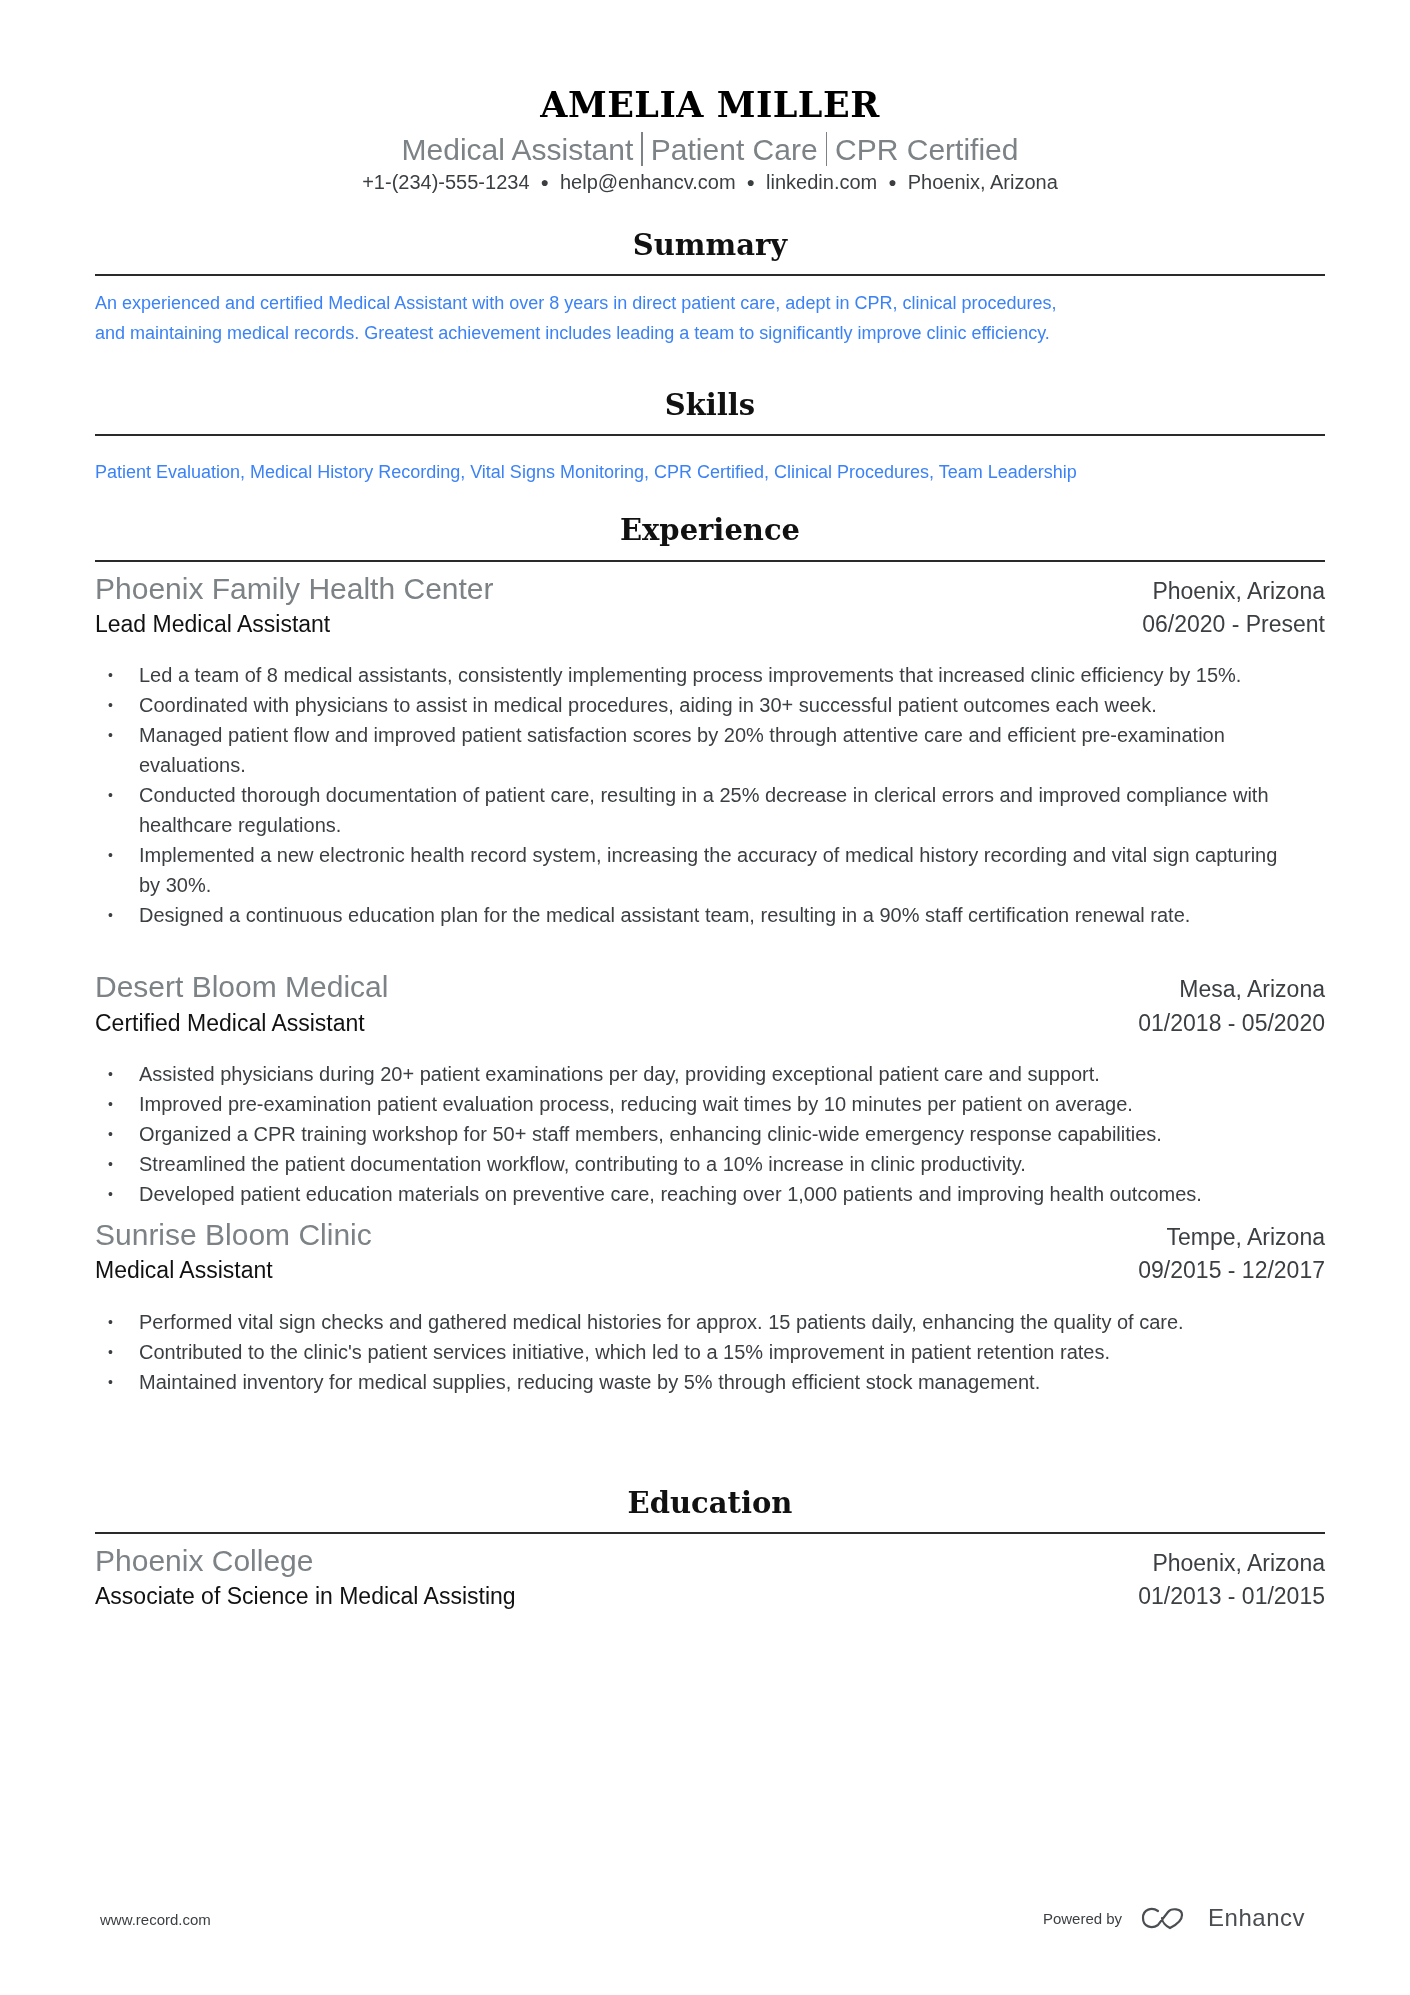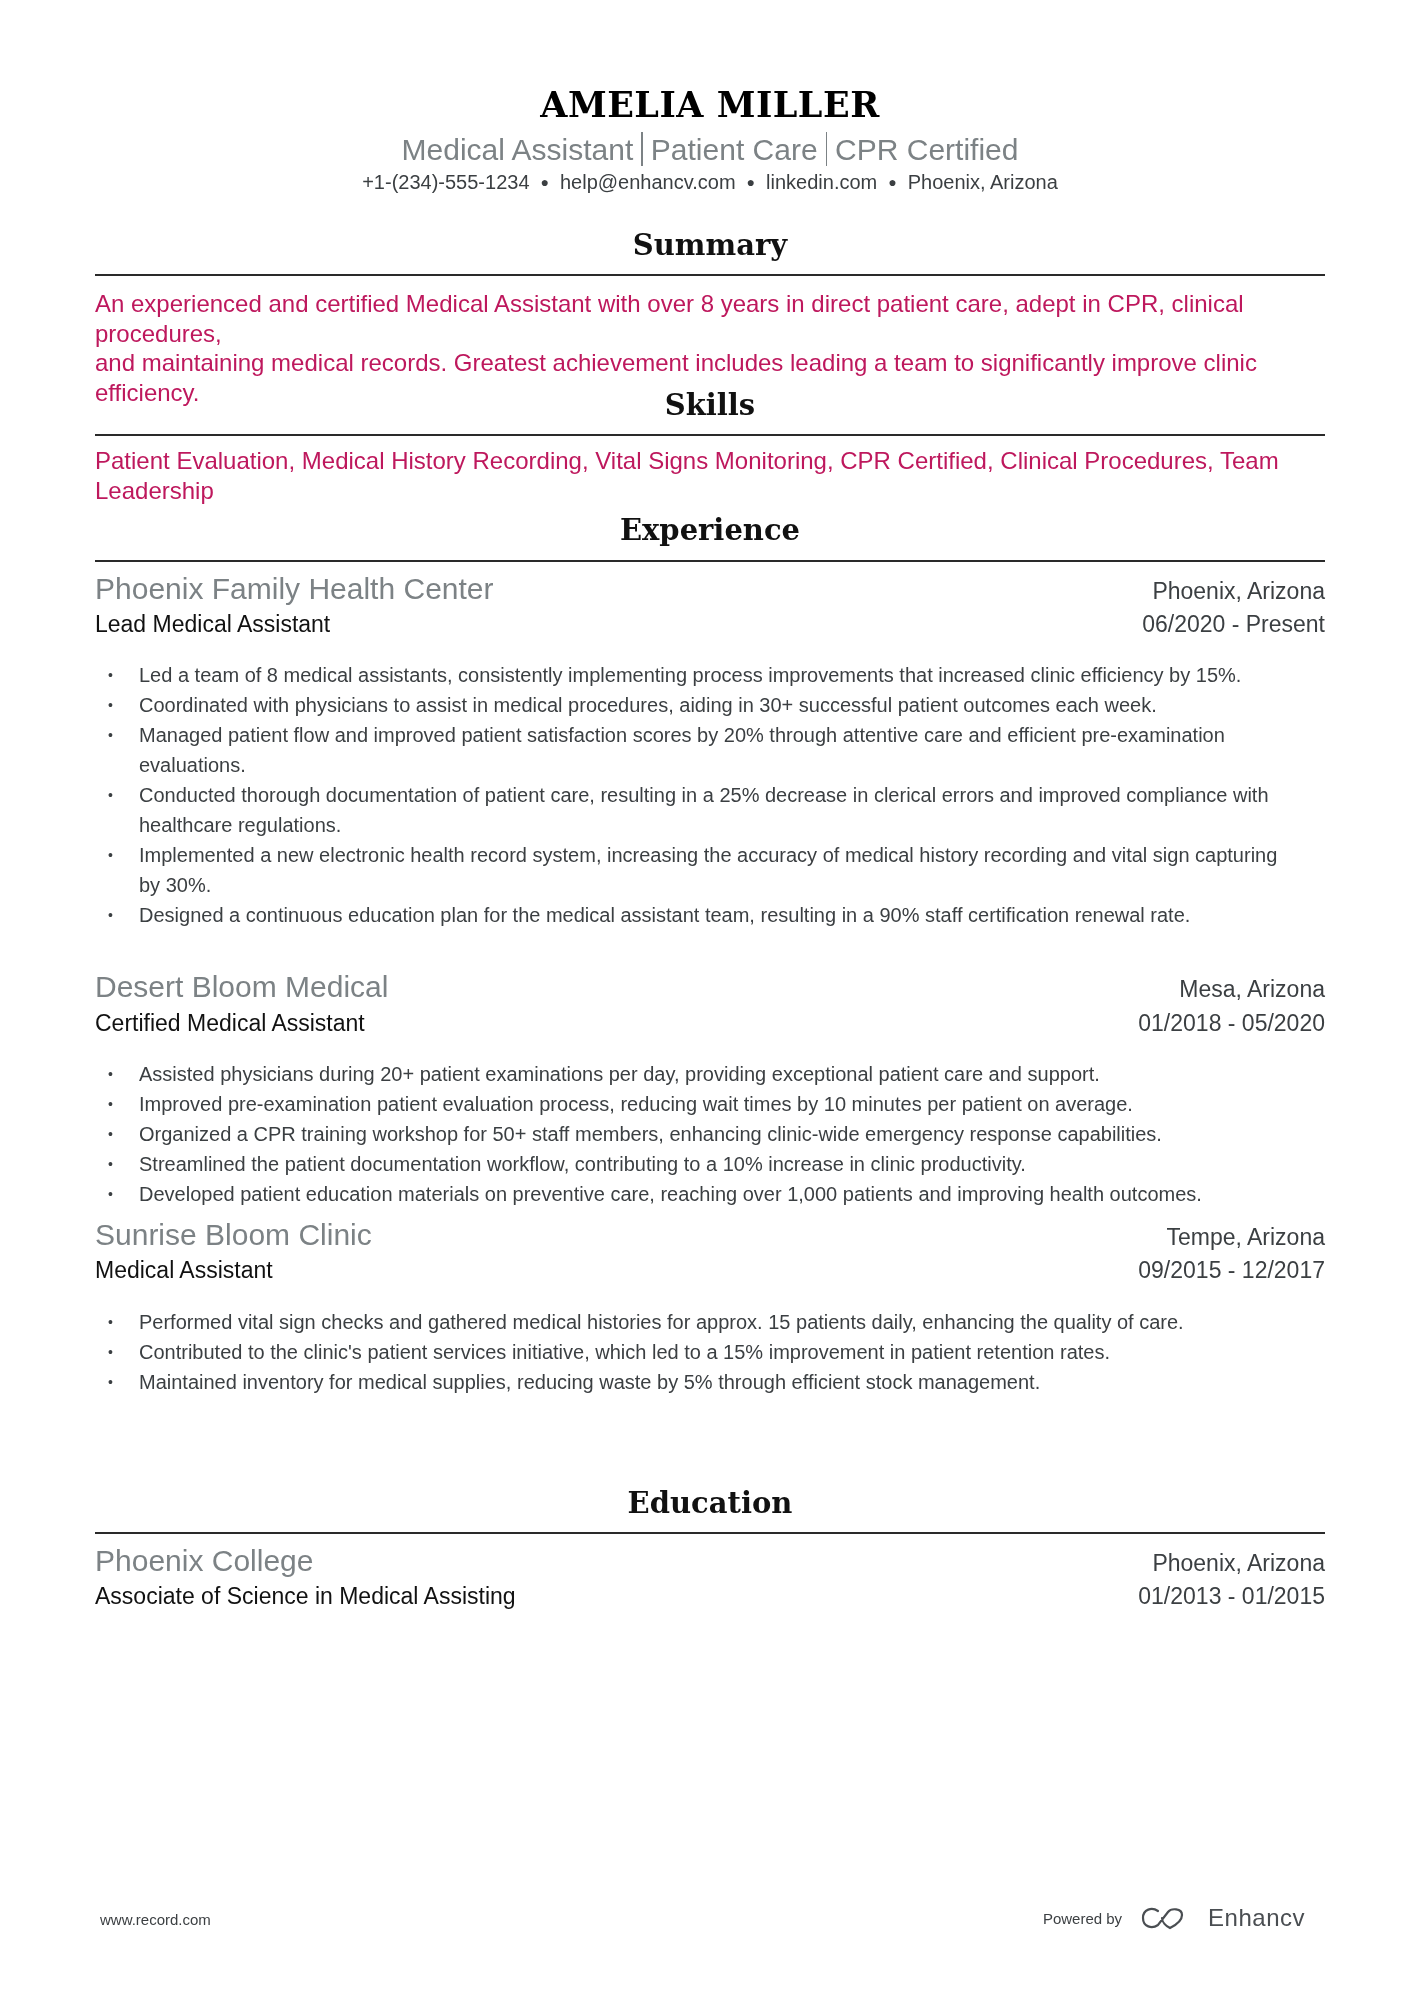--- a/index.html
+++ b/index.html
@@ -12,21 +12,21 @@
   .subtitle { position:absolute; left:0; right:0; top:132px; text-align:center;
               font-size:30px; color:#7c8285; }
   .subtitle .sep { display:inline-block; width:1.5px; height:34px; background:#7c8285;
                    vertical-align:-6px; margin:0 8px; }
   .contacts { position:absolute; left:0; right:0; top:171px; text-align:center;
               font-size:20px; color:#3b3f42; }
   .contacts .dot { margin:0 11px; font-size:14px; vertical-align:2px; }
   .sec-head { position:absolute; left:0; right:0; text-align:center;
               font-family:"DejaVu Serif", serif; font-weight:bold; font-size:29px; color:#111; }
   .sec-line { position:absolute; left:0; right:0; height:2px; background:#2a2a2a; }
-  .para { position:absolute; left:0; right:0; font-size:24px; line-height:29.5px; color:#be185d; }
+  .para { position:absolute; left:0; right:0; font-size:18px; line-height:29.5px; color:#3b82f6; }
   .row { position:absolute; left:0; right:0; display:flex; justify-content:space-between;
          align-items:baseline; }
   .company { font-size:30px; color:#7c8285; }
   .loc { font-size:23px; color:#3b3f42; }
   .role { font-size:23px; color:#111; }
   .date { font-size:23px; color:#3b3f42; }
   ul.bullets { position:absolute; left:0; right:16px; margin:12px; padding:0; list-style:none; }
   ul.bullets li { position:relative; padding-left:32px; font-size:20px; line-height:30px;
                   color:#3b3f42; }
   ul.bullets li::before { content:"\2022"; position:absolute; left:1px; top:0; font-size:14px; color:#3b3f42; }
@@ -50,21 +50,21 @@
 
   <div class="sec-head" style="top:228px;">Summary</div>
   <div class="sec-line" style="top:274px;"></div>
   <div class="para" style="top:289px;">
     <div>An experienced and certified Medical Assistant with over 8 years in direct patient care, adept in CPR, clinical procedures,</div>
     <div>and maintaining medical records. Greatest achievement includes leading a team to significantly improve clinic efficiency.</div>
   </div>
 
   <div class="sec-head" style="top:388px;">Skills</div>
   <div class="sec-line" style="top:434px;"></div>
-  <div class="para" style="top:446px;">Patient Evaluation, Medical History Recording, Vital Signs Monitoring, CPR Certified, Clinical Procedures, Team Leadership</div>
+  <div class="para" style="top:458px;">Patient Evaluation, Medical History Recording, Vital Signs Monitoring, CPR Certified, Clinical Procedures, Team Leadership</div>
 
   <div class="sec-head" style="top:513px;">Experience</div>
   <div class="sec-line" style="top:560px;"></div>
 
   <div class="row" style="top:572px;justify-content:space-between;">
     <span class="company">Phoenix Family Health Center</span>
     <span class="loc">Phoenix, Arizona</span>
   </div>
   <div class="row" style="top:611px;">
     <span class="role">Lead Medical Assistant</span>

